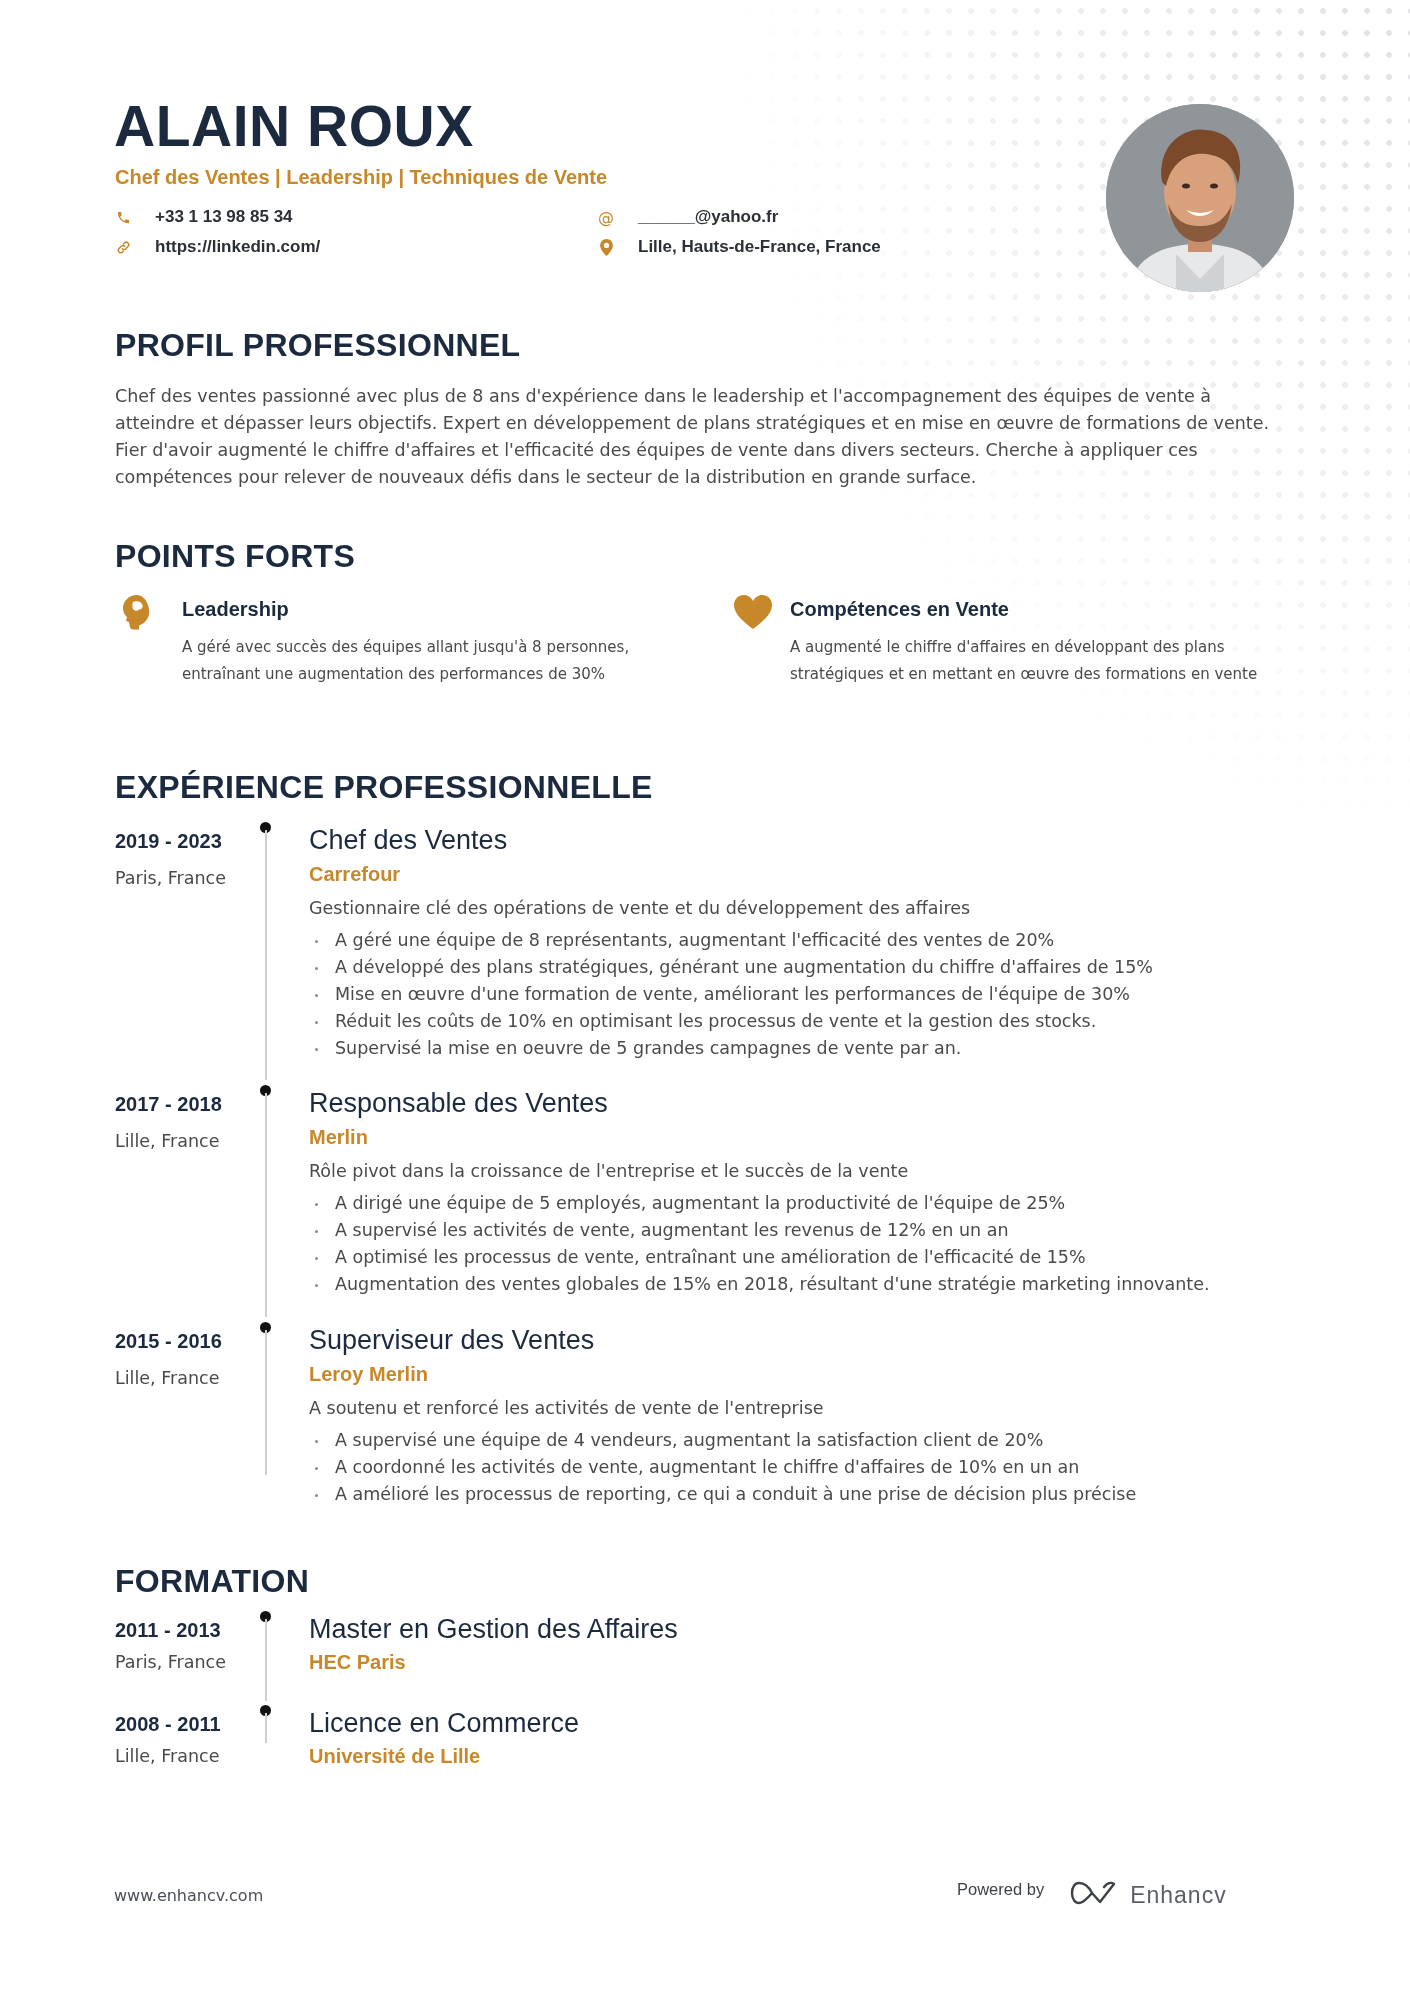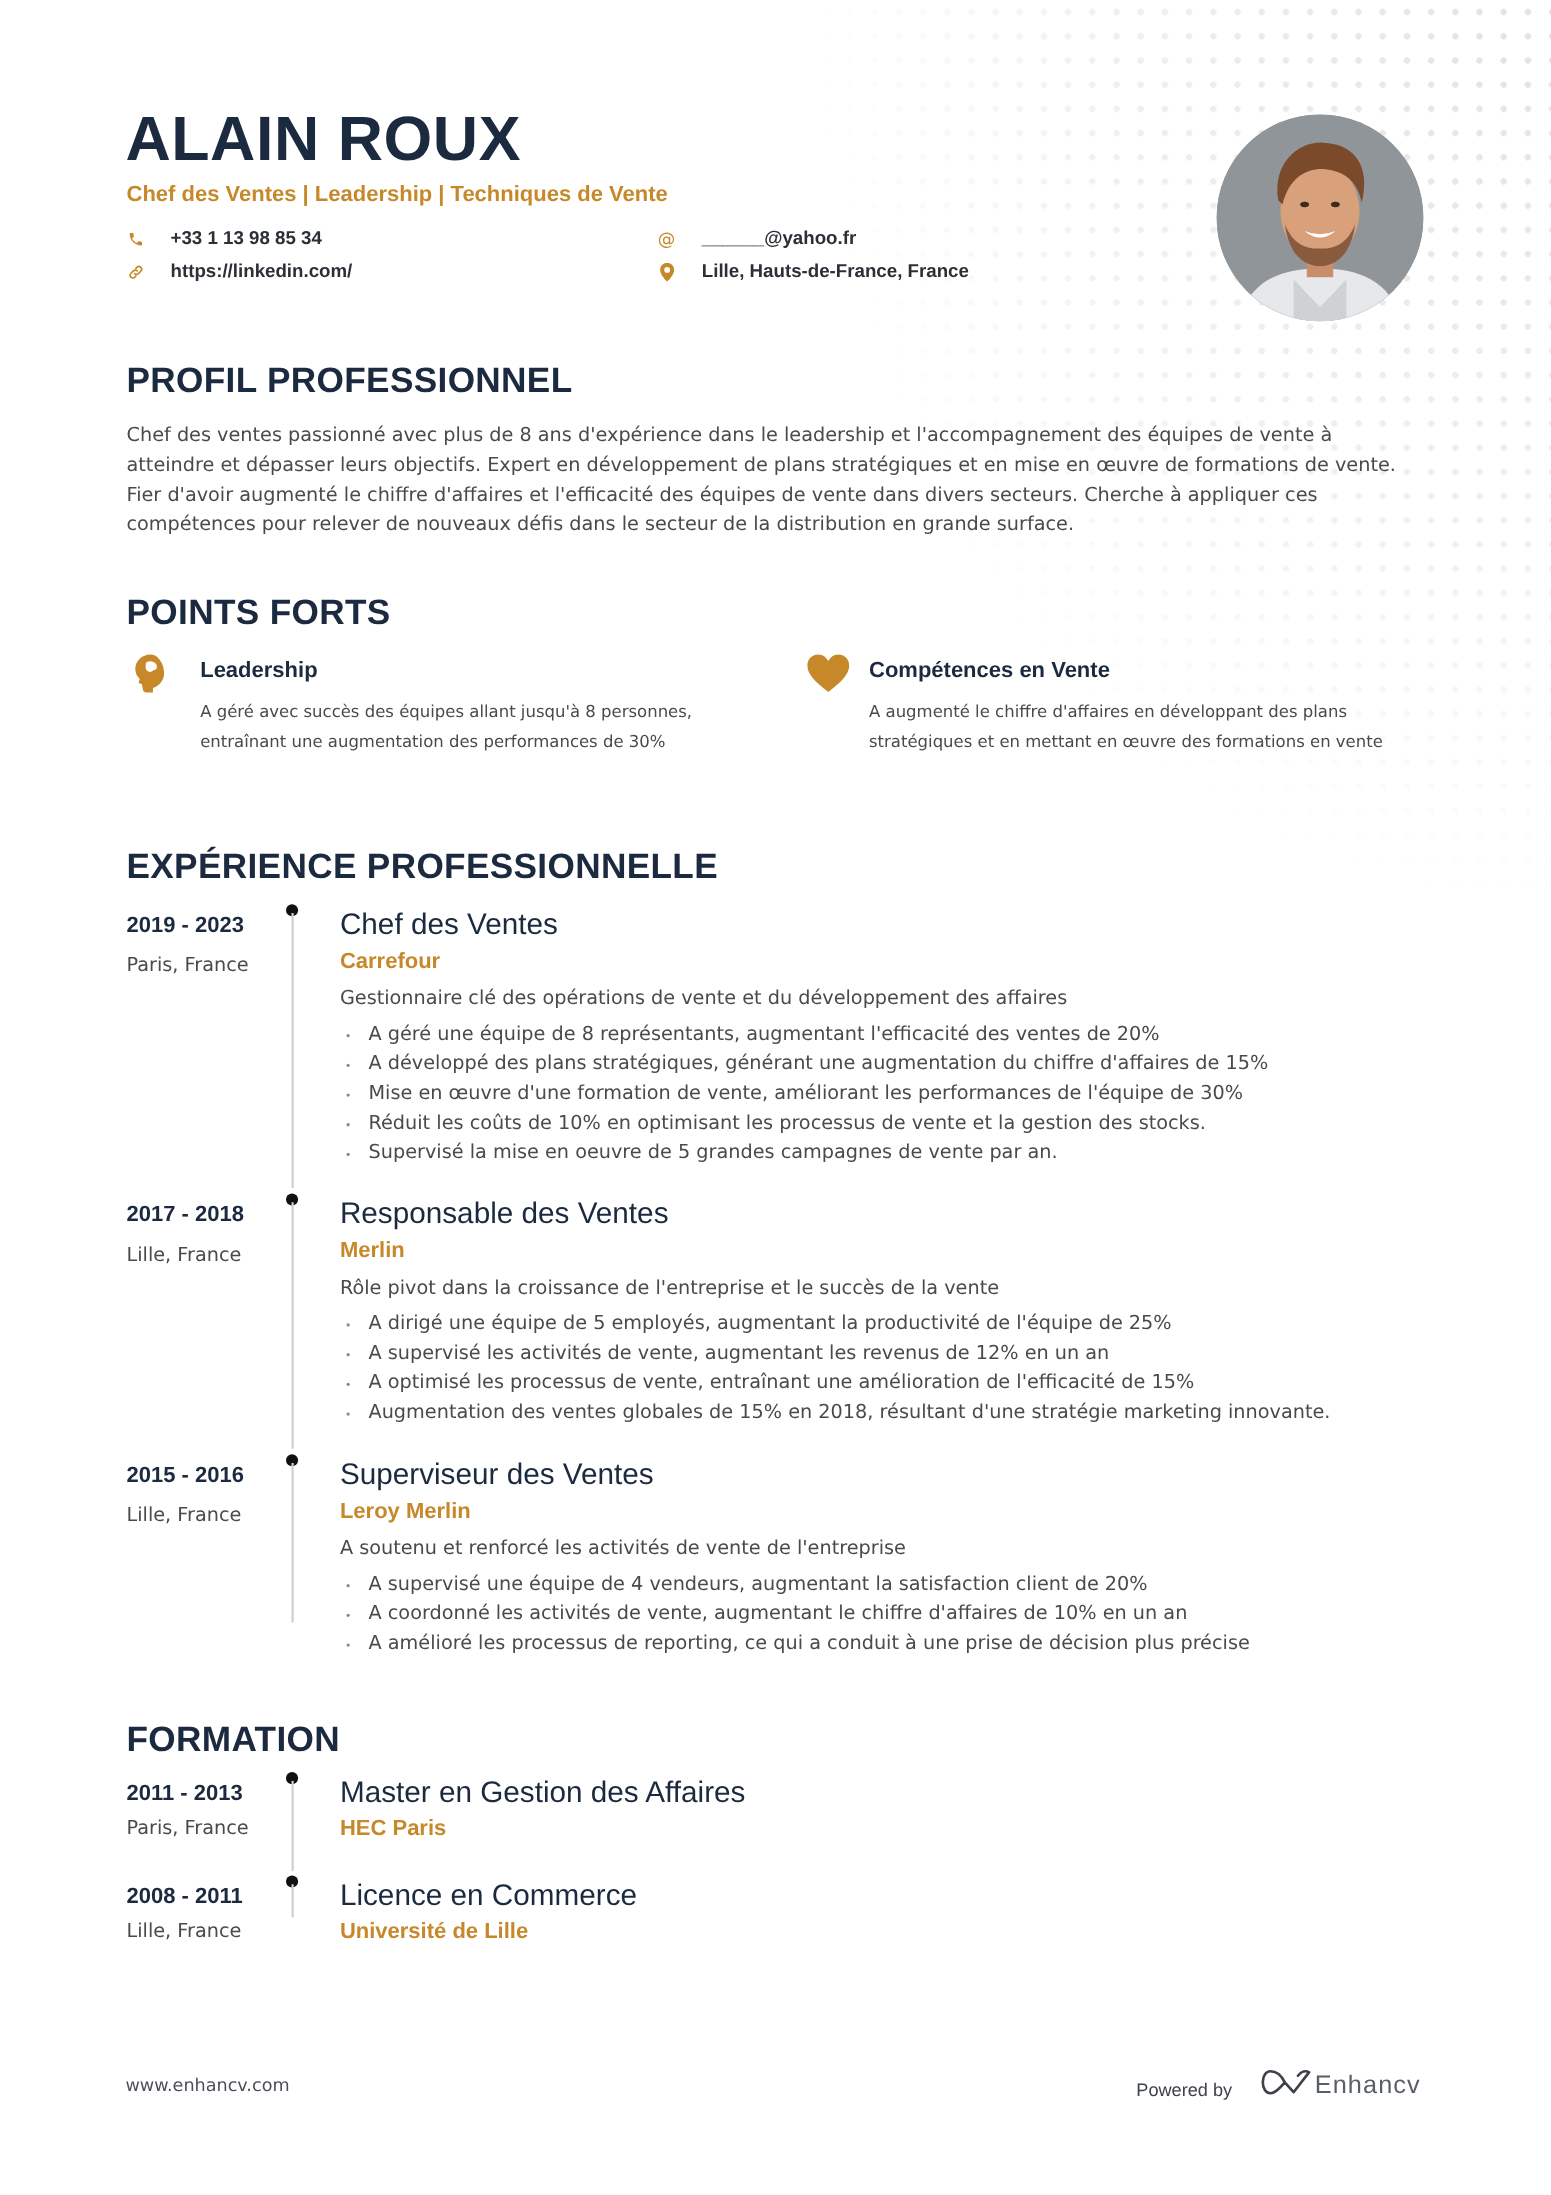--- a/index.html
+++ b/index.html
@@ -102,24 +102,24 @@
     }
     .entry li::before {
       content: ""; position: absolute; left: 6px; top: 13px; width: 3px; height: 3px; border-radius: 50%; background: #8a8a8a;
     }
 
     
     .footer-left {
       position: absolute; left: 114px; top: 1886px; font-size: 16px; color: #4a4f56;
     }
     .footer-right {
-      position: absolute; left: 1033px; top: 1880px; display: flex; align-items: flex-end; gap: 26px;
+      position: absolute; left: 957px; top: 1880px; display: flex; align-items: flex-start; gap: 26px;
     }
     .powered { font-family: "Liberation Sans", sans-serif; font-size: 16.5px; color: #3d4248; }
-    .brand { display: flex; align-items: center; gap: 3px; }
+    .brand { display: flex; align-items: center; gap: 14px; }
     .brand-name { font-family: "Liberation Sans", sans-serif; font-size: 23px; color: #5a5f66; letter-spacing: 1px; }
   </style>
 </head>
 <body>
 
 <div class="dots"></div>
 
 <div class="page">
 
   <div class="name">ALAIN ROUX</div>

